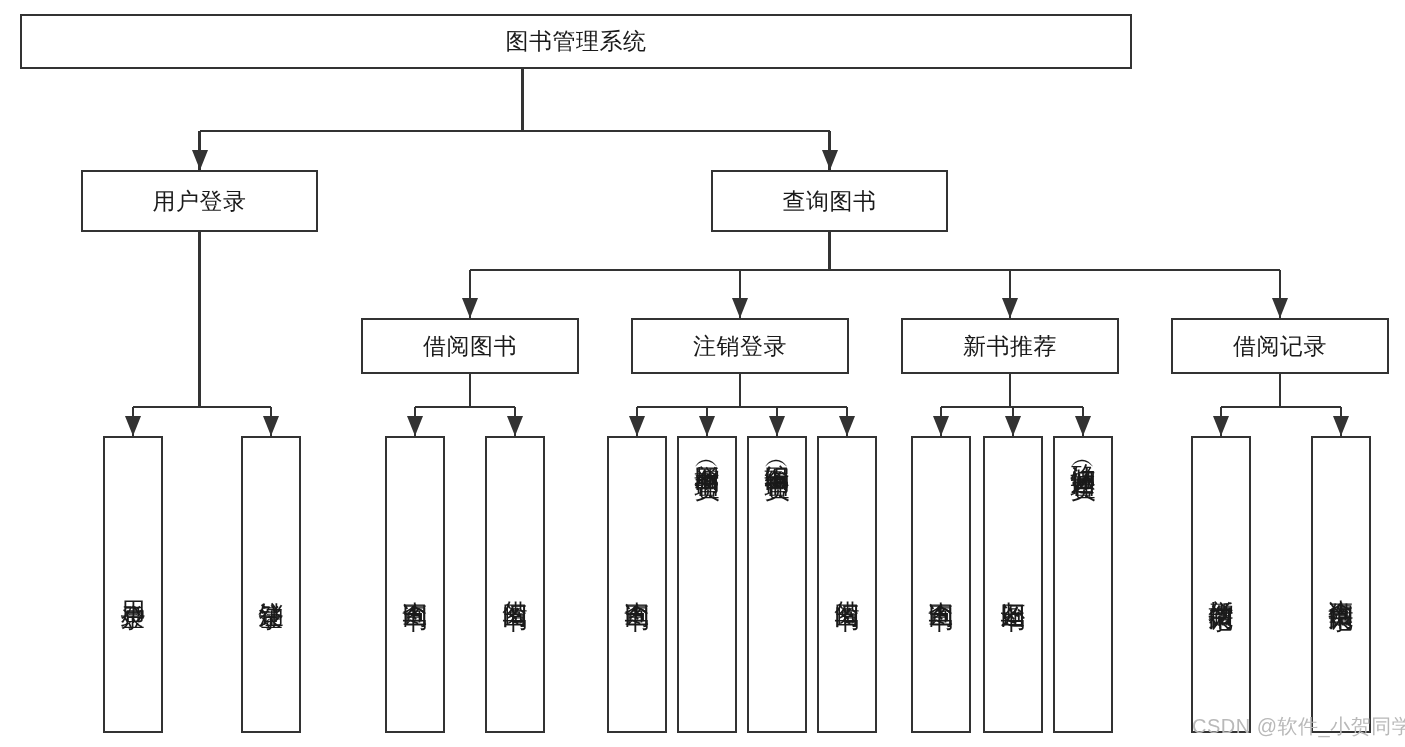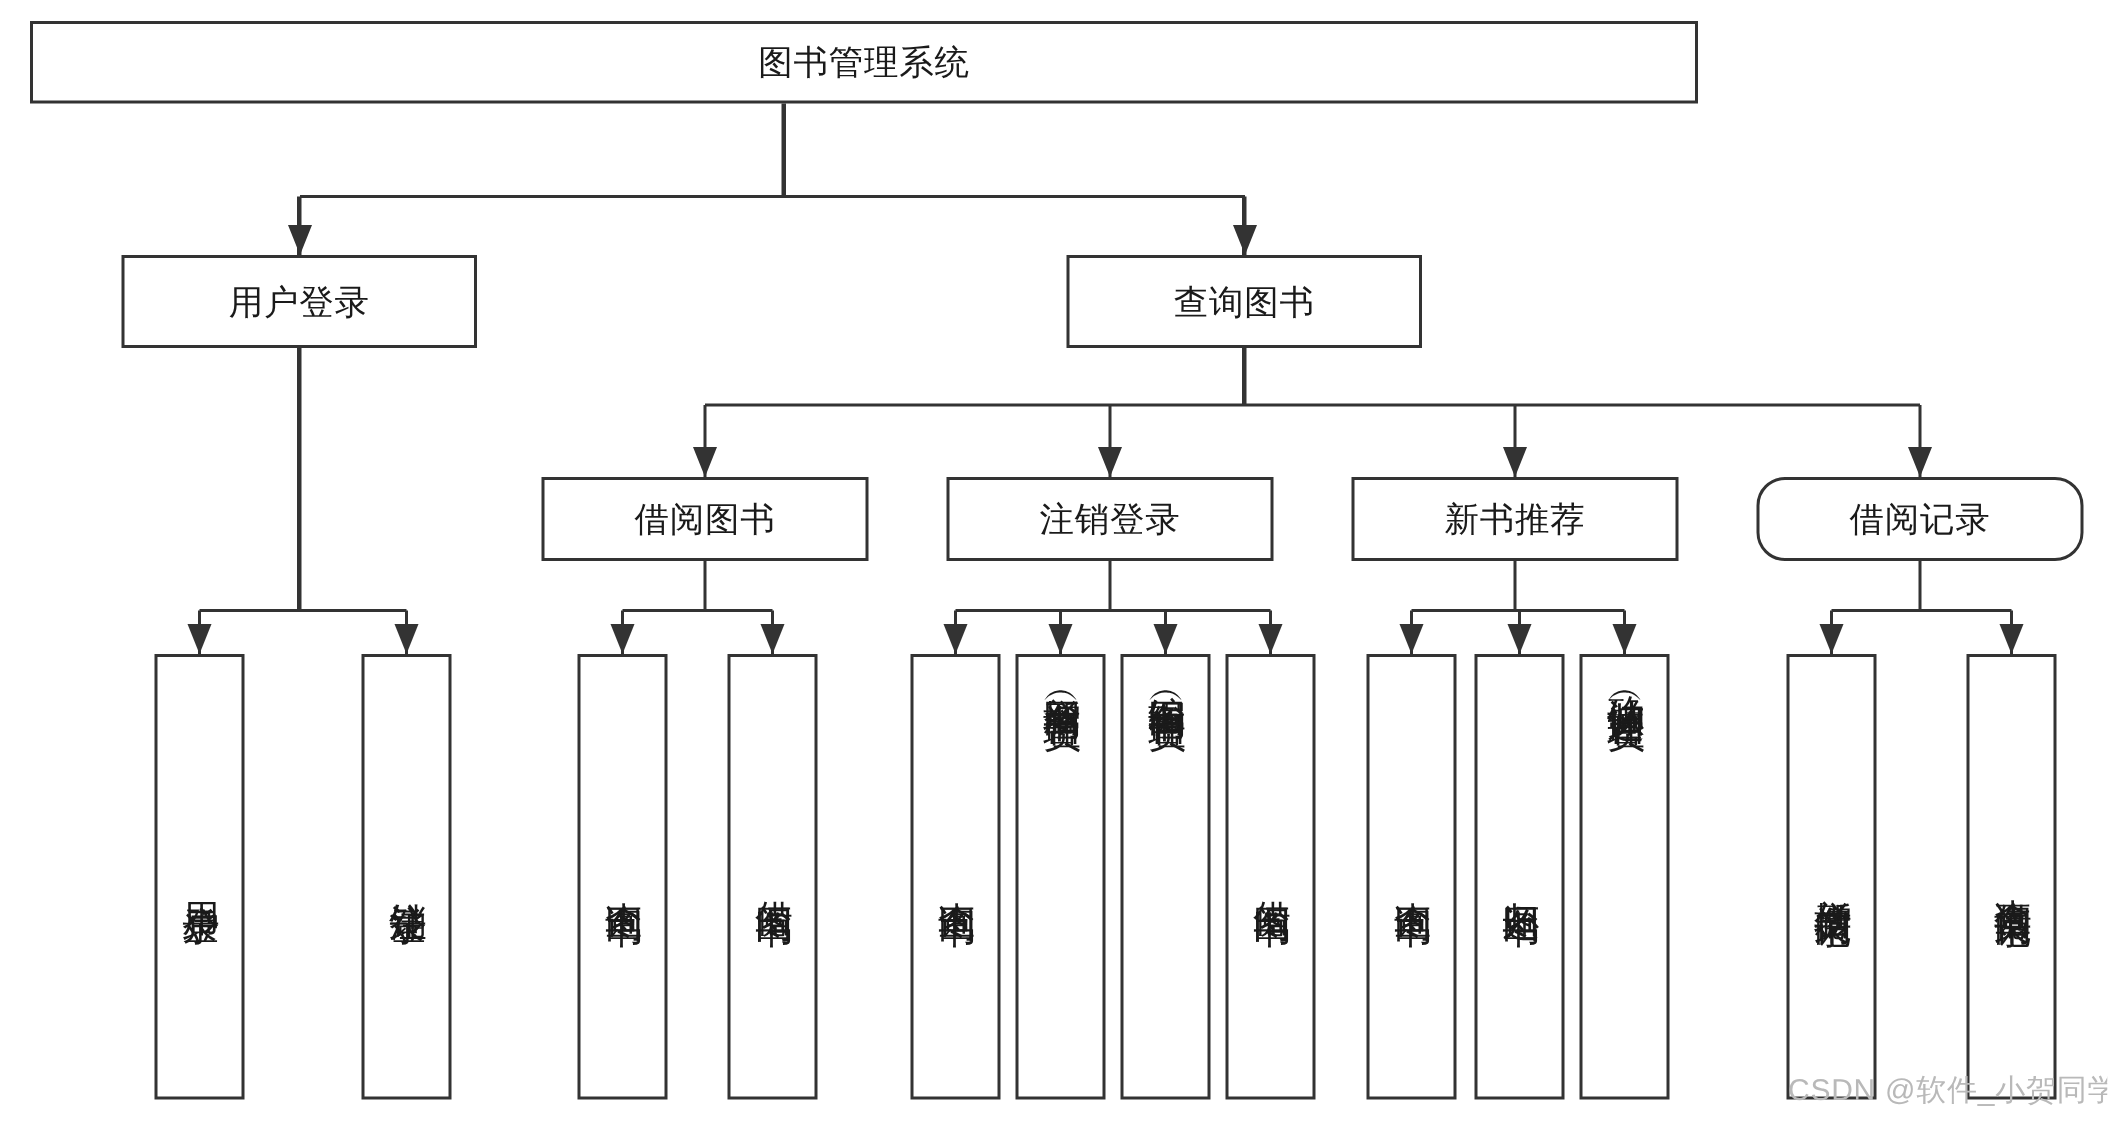--- a/index.html
+++ b/index.html
@@ -92,21 +92,21 @@
       </div>
       <div class="node" style="left: 361px; top: 318px; width: 218px; height: 56px;">
         <span class="label">借阅图书</span>
       </div>
       <div class="node" style="left: 631px; top: 318px; width: 218px; height: 56px;">
         <span class="label">注销登录</span>
       </div>
       <div class="node" style="left: 901px; top: 318px; width: 218px; height: 56px;">
         <span class="label">新书推荐</span>
       </div>
-      <div class="node" style="left: 1171px; top: 318px; width: 218px; height: 56px; border-radius: 19px;">
+      <div class="node" style="left: 1171px; top: 318px; width: 218px; height: 56px;">
         <span class="label">借阅记录</span>
       </div>
       <div class="node vert centered" style="left: 103px; top: 436px; width: 60px; height: 297px;">
         <span class="label">用户登录</span>
       </div>
       <div class="node vert centered" style="left: 241px; top: 436px; width: 60px; height: 297px;">
         <span class="label">注销登录</span>
       </div>
       <div class="node vert centered" style="left: 385px; top: 436px; width: 60px; height: 297px;">
         <span class="label">查询图书</span>

